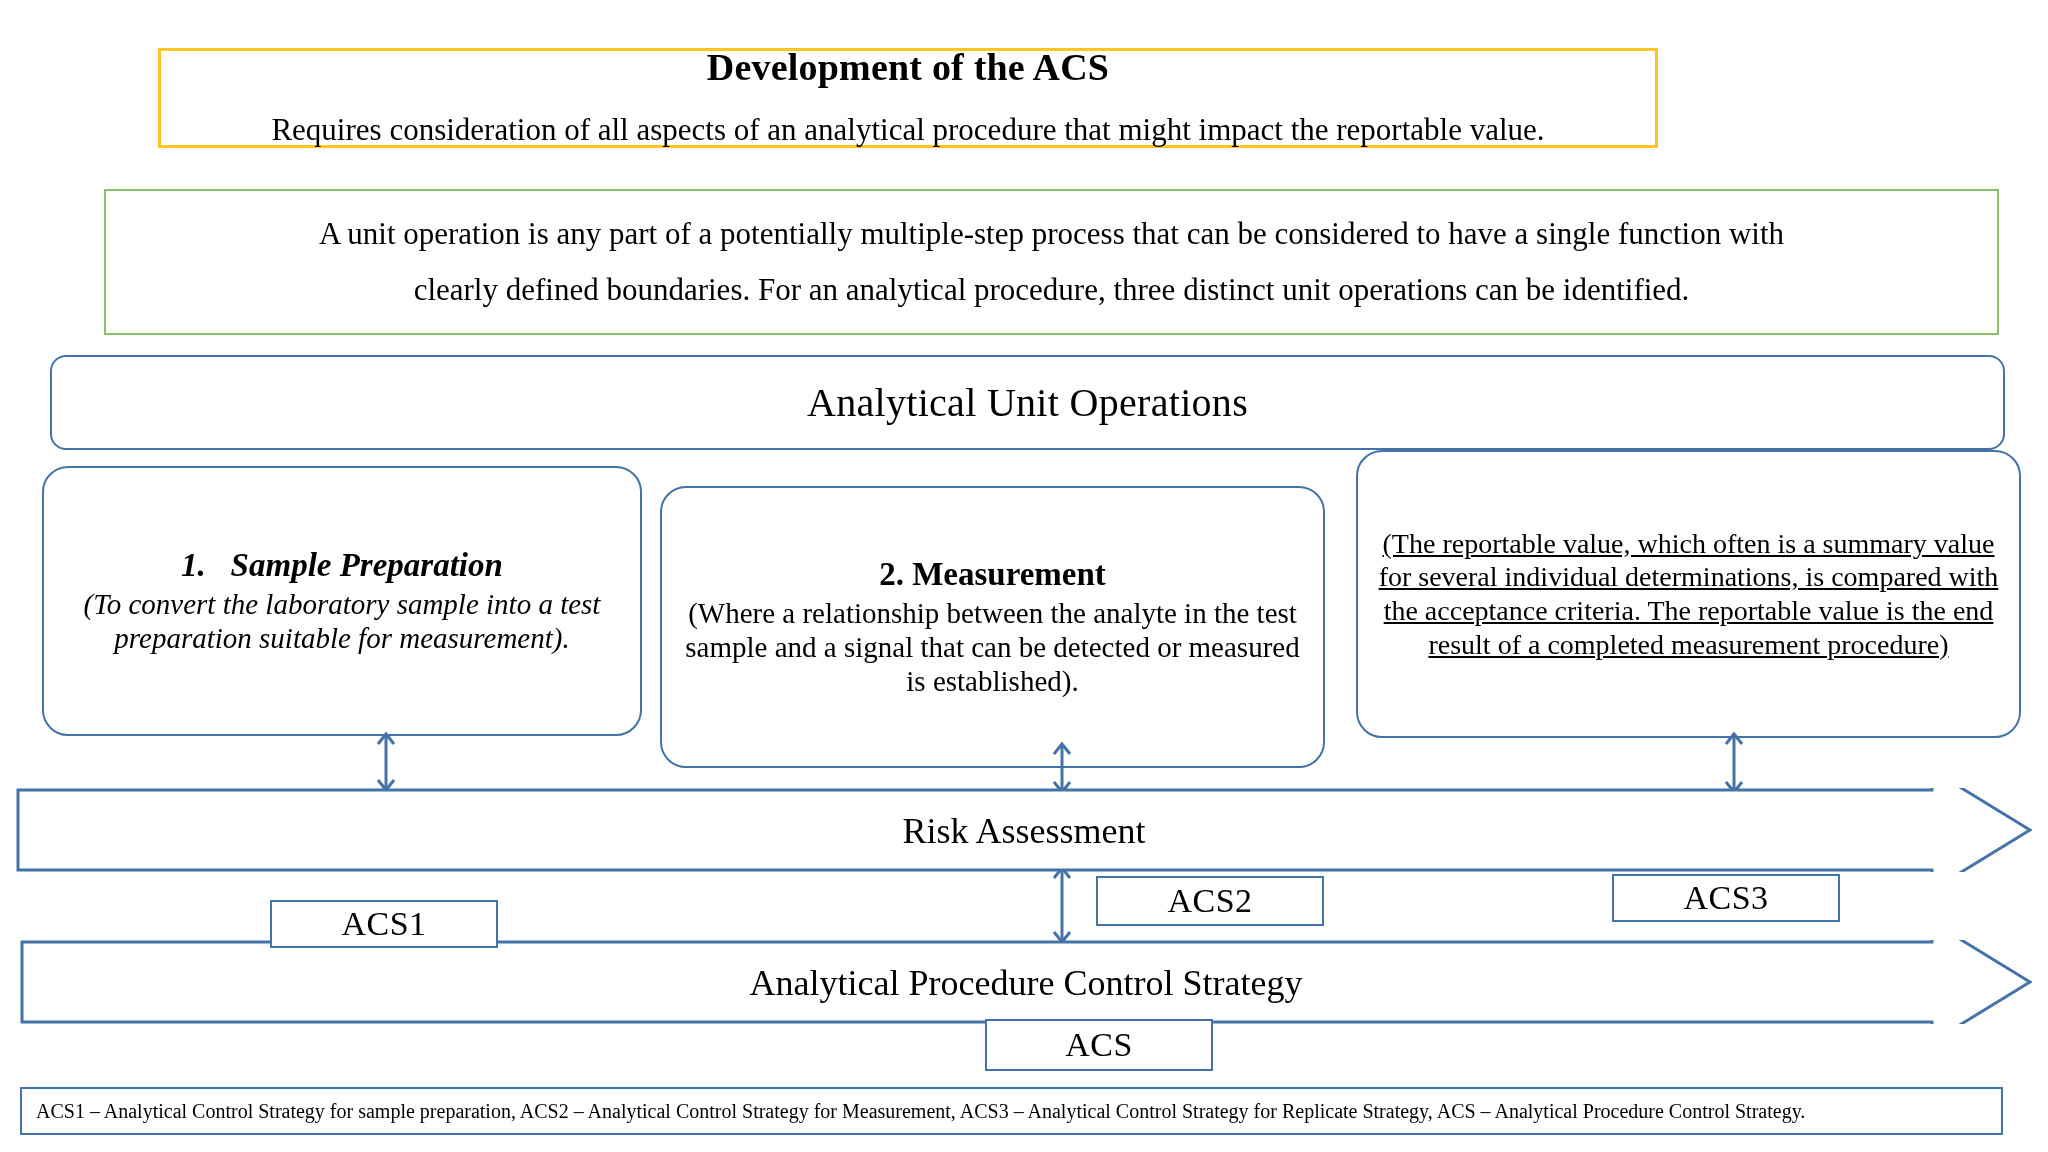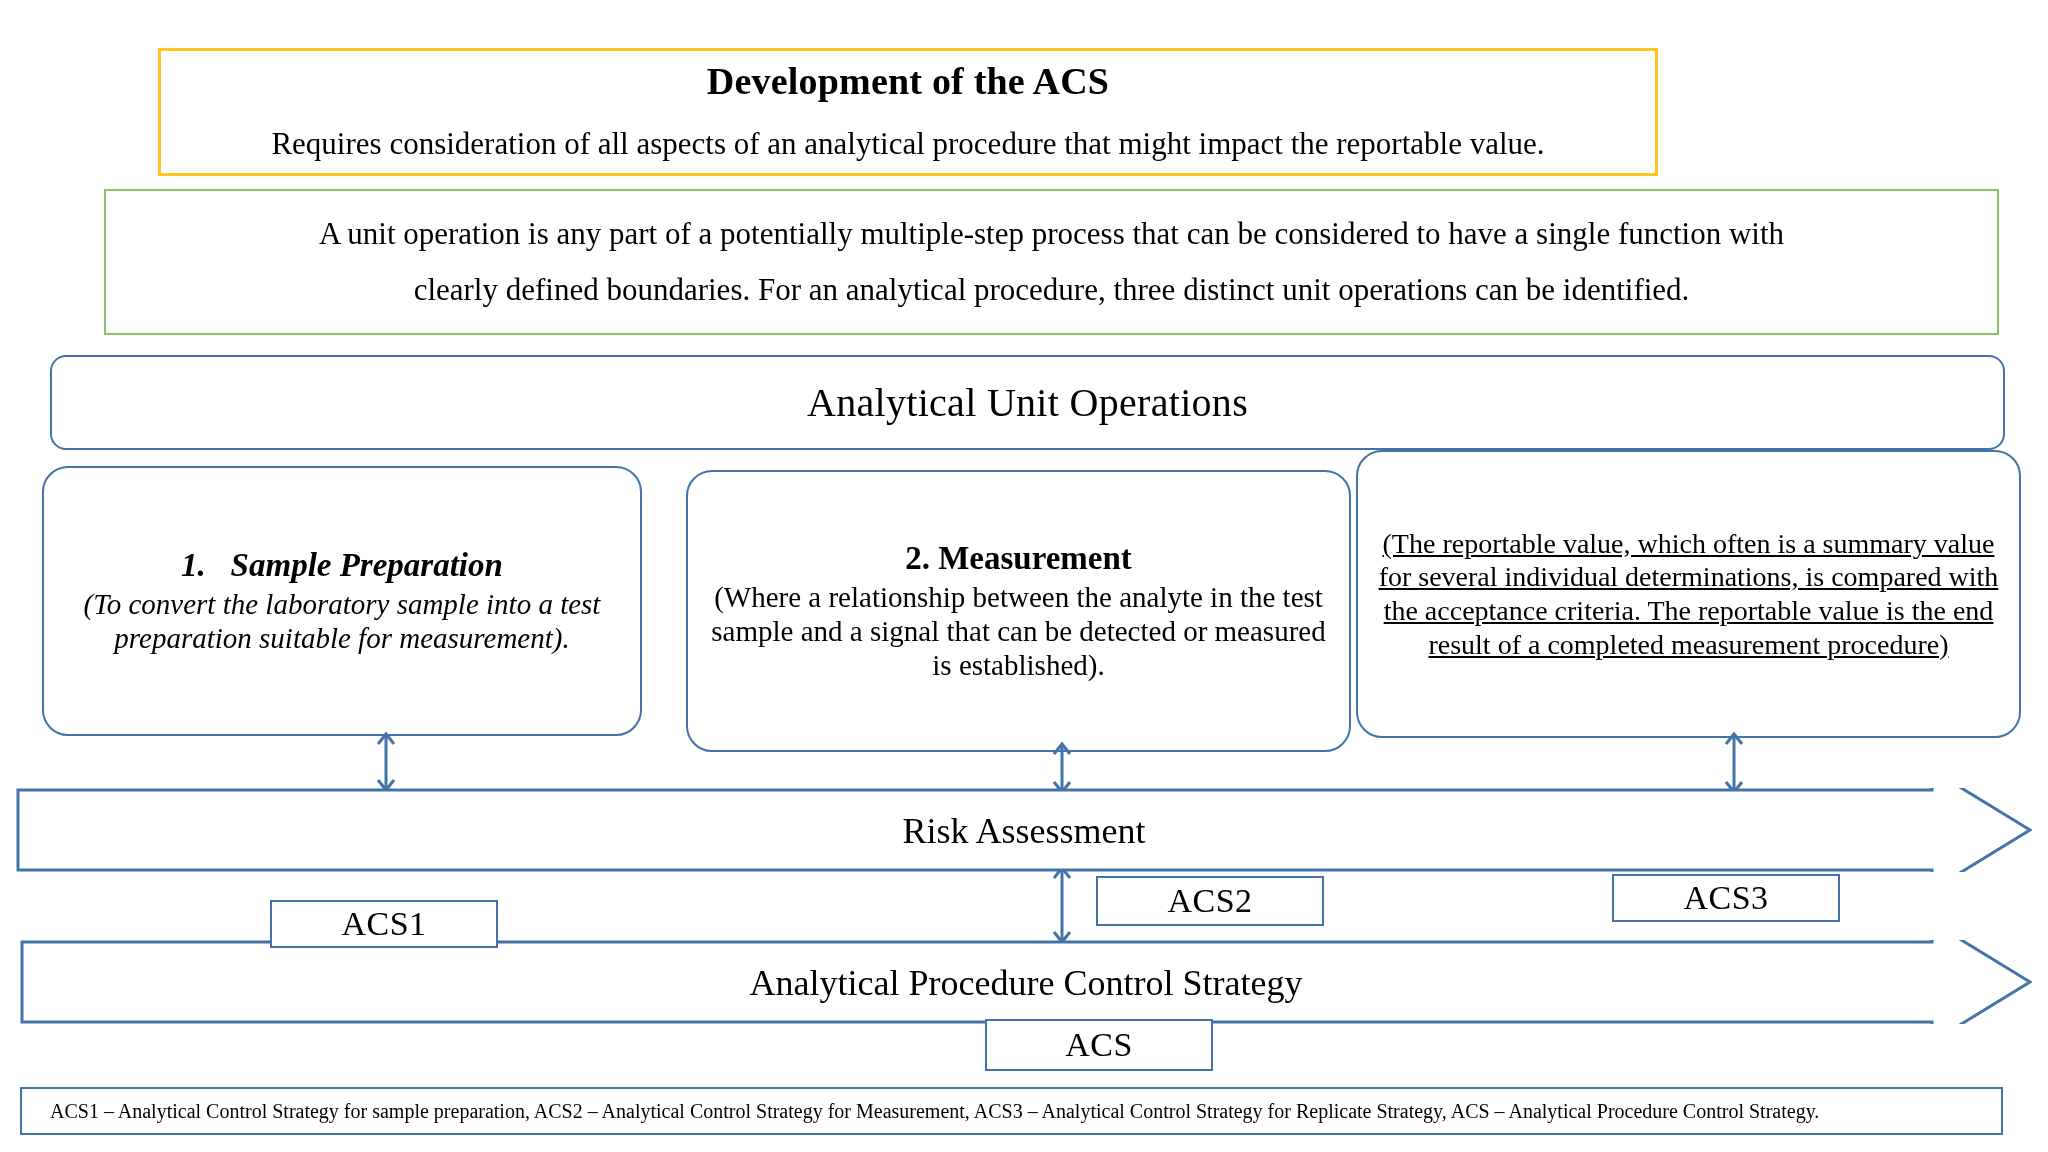--- a/index.html
+++ b/index.html
@@ -33,21 +33,21 @@
     align-items: center;
     justify-content: center;
     text-align: center;
   }
 
   
   #title-box {
     left: 158px;
     top: 48px;
     width: 1500px;
-    height: 128px;
+    height: 100px;
     border: 3px solid #FFC425;
     padding: 6px 18px;
   }
   #title-box .title-main {
     font-weight: bold;
     font-size: 38px;
     line-height: 1.15;
     letter-spacing: .2px;
   }
   #title-box .title-sub {
@@ -85,21 +85,21 @@
   }
 
   
   .op-box {
     border: 2px solid #4473A8;
     border-radius: 26px;
     padding: 6px 14px;
     justify-content: center;
   }
   #op-box-1 { left: 42px;   top: 466px; width: 600px;  height: 270px; font-style: italic; }
-  #op-box-2 { left: 660px;  top: 470px; width: 665px;  height: 282px; margin-left: 26px; }
+  #op-box-2 { left: 660px;  top: 486px; width: 665px;  height: 282px; }
   #op-box-3 { left: 1356px; top: 450px; width: 665px;  height: 288px; }
 
   .op-title {
     font-weight: bold;
     font-size: 33px;
     line-height: 1.15;
     margin-bottom: 2px;
     white-space: pre;
   }
   #op-box-2 .op-title, #op-box-3 .op-title { white-space: normal; }
@@ -147,21 +147,21 @@
 
   
   #footnote {
     left: 20px;
     top: 1087px;
     width: 1983px;
     height: 48px;
     border: 2px solid #4473A8;
     align-items: flex-start;
     justify-content: center;
-    padding: 0 28px;
+    padding: 0 14px;
     font-size: 20px;
     text-align: left;
   }
   #footnote .fn-text { width: 100%; text-align: left; }
 </style>
 </head>
 <body>
 
 <div class="stage">
 

